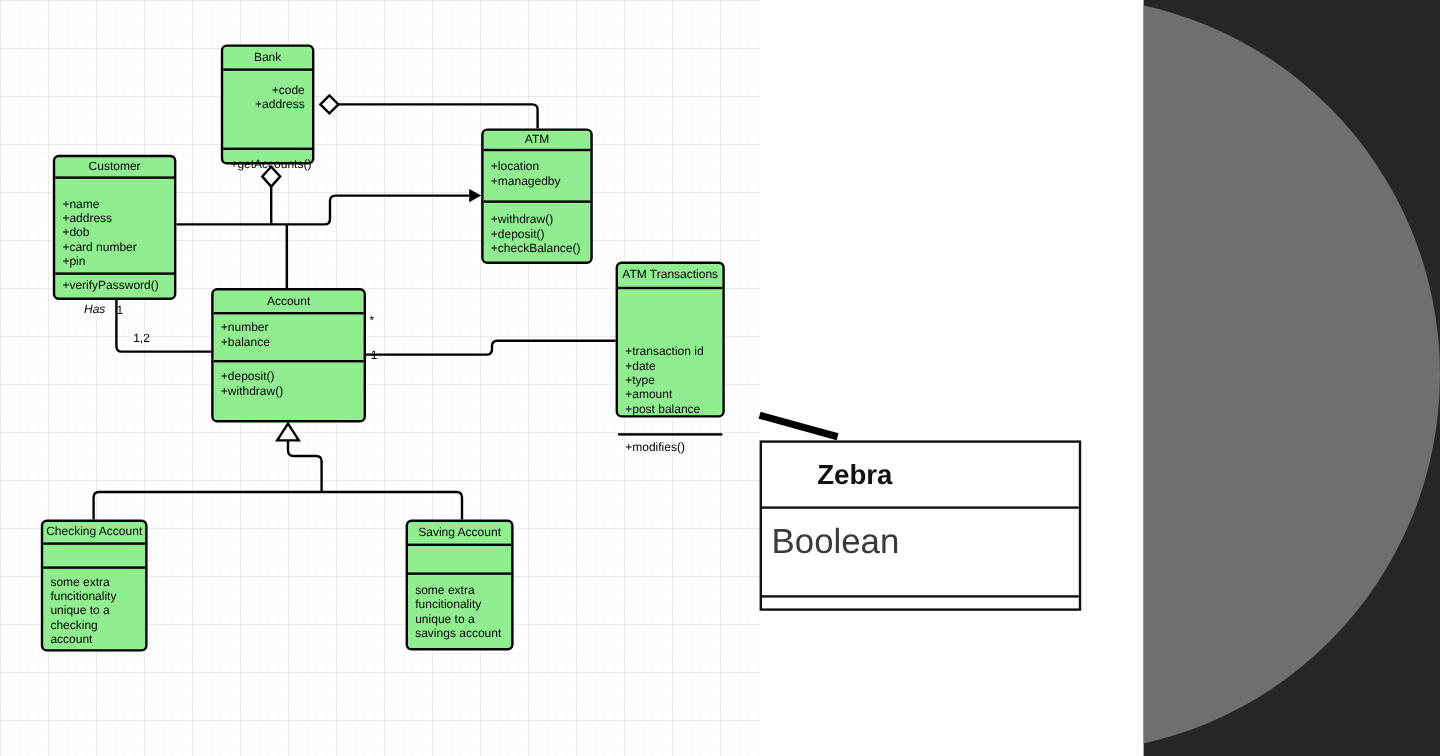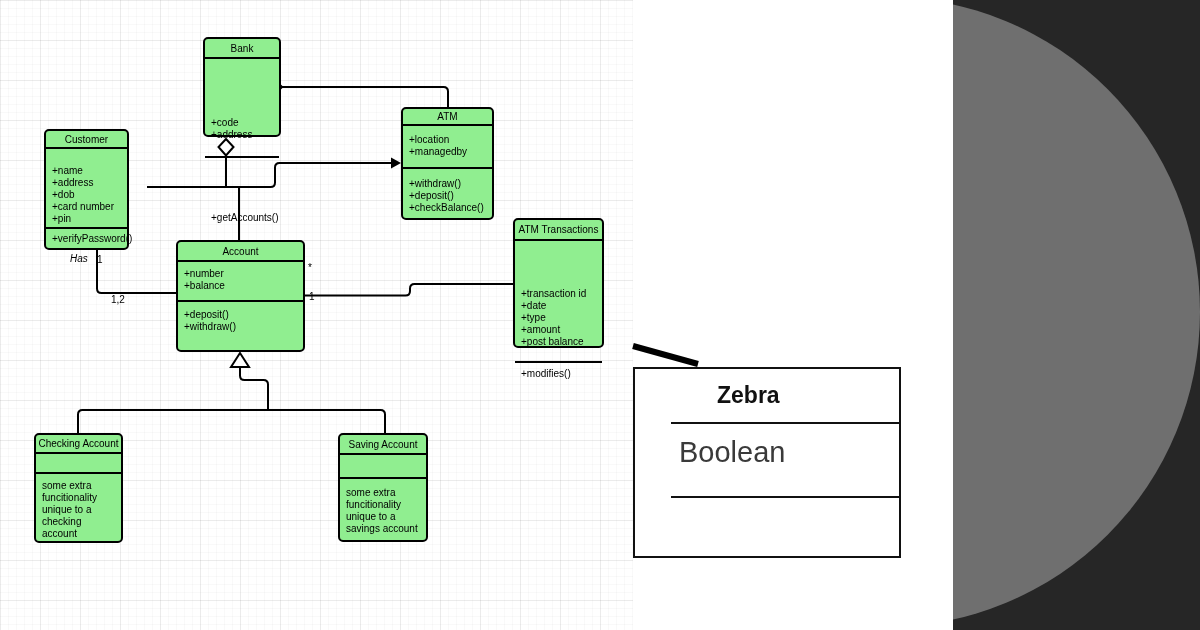--- a/index.html
+++ b/index.html
@@ -31,22 +31,22 @@
   .uml-title{flex:0 0 auto;border-bottom:2px solid #000;display:flex;align-items:center;justify-content:center;
              box-sizing:border-box;text-align:center;}
   .uml-attrs{flex:0 0 auto;border-bottom:2px solid #000;box-sizing:border-box;white-space:pre-line;line-height:12px;}
   .uml-methods{flex:1 1 auto;box-sizing:border-box;white-space:pre-line;line-height:12px;}
   .uml-note{flex:1 1 auto;box-sizing:border-box;white-space:pre-line;line-height:12px;}
 
   .edge-label{position:absolute;z-index:3;font-size:10px;color:#000;}
   .italic{font-style:italic;}
 
   
-  #zebra-box{position:absolute;left:633px;top:367px;width:268px;height:191px;z-index:2;background:#fff;
-             border:2px solid #111;box-sizing:border-box;display:flex;flex-direction:column;color:#111;padding-left:36px;}
+  #zebra-box{position:absolute;left:633px;top:367px;width:268px;height:142px;z-index:2;background:#fff;
+             border:2px solid #111;box-sizing:border-box;display:flex;flex-direction:column;color:#111;}
   #zebra-title{flex:0 0 55px;border-bottom:2px solid #111;box-sizing:border-box;
                font-weight:bold;font-size:23px;padding:13px 0 0 46px;}
   #zebra-attr{flex:0 0 74px;border-bottom:2px solid #111;box-sizing:border-box;
               font-size:29px;color:#3a3a3a;padding:12px 0 0 8px;}
   #zebra-empty{flex:1 1 auto;}
 </style>
 </head>
 <body>
 
 <div id="stage">
@@ -74,28 +74,28 @@
 
     <path d="M305 295.5 H405.5 Q410 295.5 410 291 V288.5 Q410 284 414.5 284 H513" fill="none" stroke="#000" stroke-width="2"></path>
 
     <path d="M240 367 V375.5 Q240 380 244.5 380 H263.5 Q268 380 268 384.5 V410" fill="none" stroke="#000" stroke-width="2"></path>
     <path d="M78 433 V414.5 Q78 410 82.5 410 H380.5 Q385 410 385 414.5 V433" fill="none" stroke="#000" stroke-width="2"></path>
     <polygon points="240,353 231,367 249,367" fill="#fff" stroke="#000" stroke-width="2"></polygon>
 
     <path d="M633 346 L698 364" fill="none" stroke="#000" stroke-width="6"></path>
   </svg>
 
-  <div class="uml-class" id="bank" style="left:203px;top:37px;width:78px;height:100px;gap:47px;">
+  <div class="uml-class" id="bank" style="left:184px;top:37px;width:78px;height:100px;">
     <div class="uml-title" style="height:20px;">Bank</div>
-    <div class="uml-attrs" style="height:52px;padding:11px 6px 0 6px;">+code
+    <div class="uml-attrs" style="height:66px;padding:11px 6px 0 6px;text-align:right;">+code
 +address</div>
     <div class="uml-methods" style="padding:7px 6px 0 6px;">+getAccounts()</div>
   </div>
 
-  <div class="uml-class" id="customer" style="left:44px;top:129px;width:85px;height:121px;">
+  <div class="uml-class" id="customer" style="left:44px;top:129px;width:103px;height:121px;">
     <div class="uml-title" style="height:18px;">Customer</div>
     <div class="uml-attrs" style="height:80px;padding:16px 6px 0 6px;">+name
 +address
 +dob
 +card number
 +pin</div>
     <div class="uml-methods" style="padding:4px 6px 0 6px;">+verifyPassword()</div>
   </div>
 
   <div class="uml-class" id="atm" style="left:401px;top:107px;width:93px;height:113px;">
@@ -139,21 +139,21 @@
     <div class="uml-title" style="height:20px;text-align:right;">Saving Account</div>
     <div class="uml-attrs" style="height:24px;"></div>
     <div class="uml-note" style="padding:8px 6px 0 6px;">some extra
 funcitionality
 unique to a
 savings account</div>
   </div>
 
   <div class="edge-label italic" style="left:70px;top:253px;">Has</div>
   <div class="edge-label" style="left:97px;top:254px;">1</div>
-  <div class="edge-label" style="left:111px;top:294px;">1,2</div>
+  <div class="edge-label" style="left:111px;top:277px;">1,2</div>
   <div class="edge-label" style="left:308px;top:262px;">*</div>
   <div class="edge-label" style="left:309px;top:291px;">1</div>
 
   <div id="zebra-box">
     <div id="zebra-title">Zebra</div>
     <div id="zebra-attr">Boolean</div>
     <div id="zebra-empty"></div>
   </div>
 
 </div>

